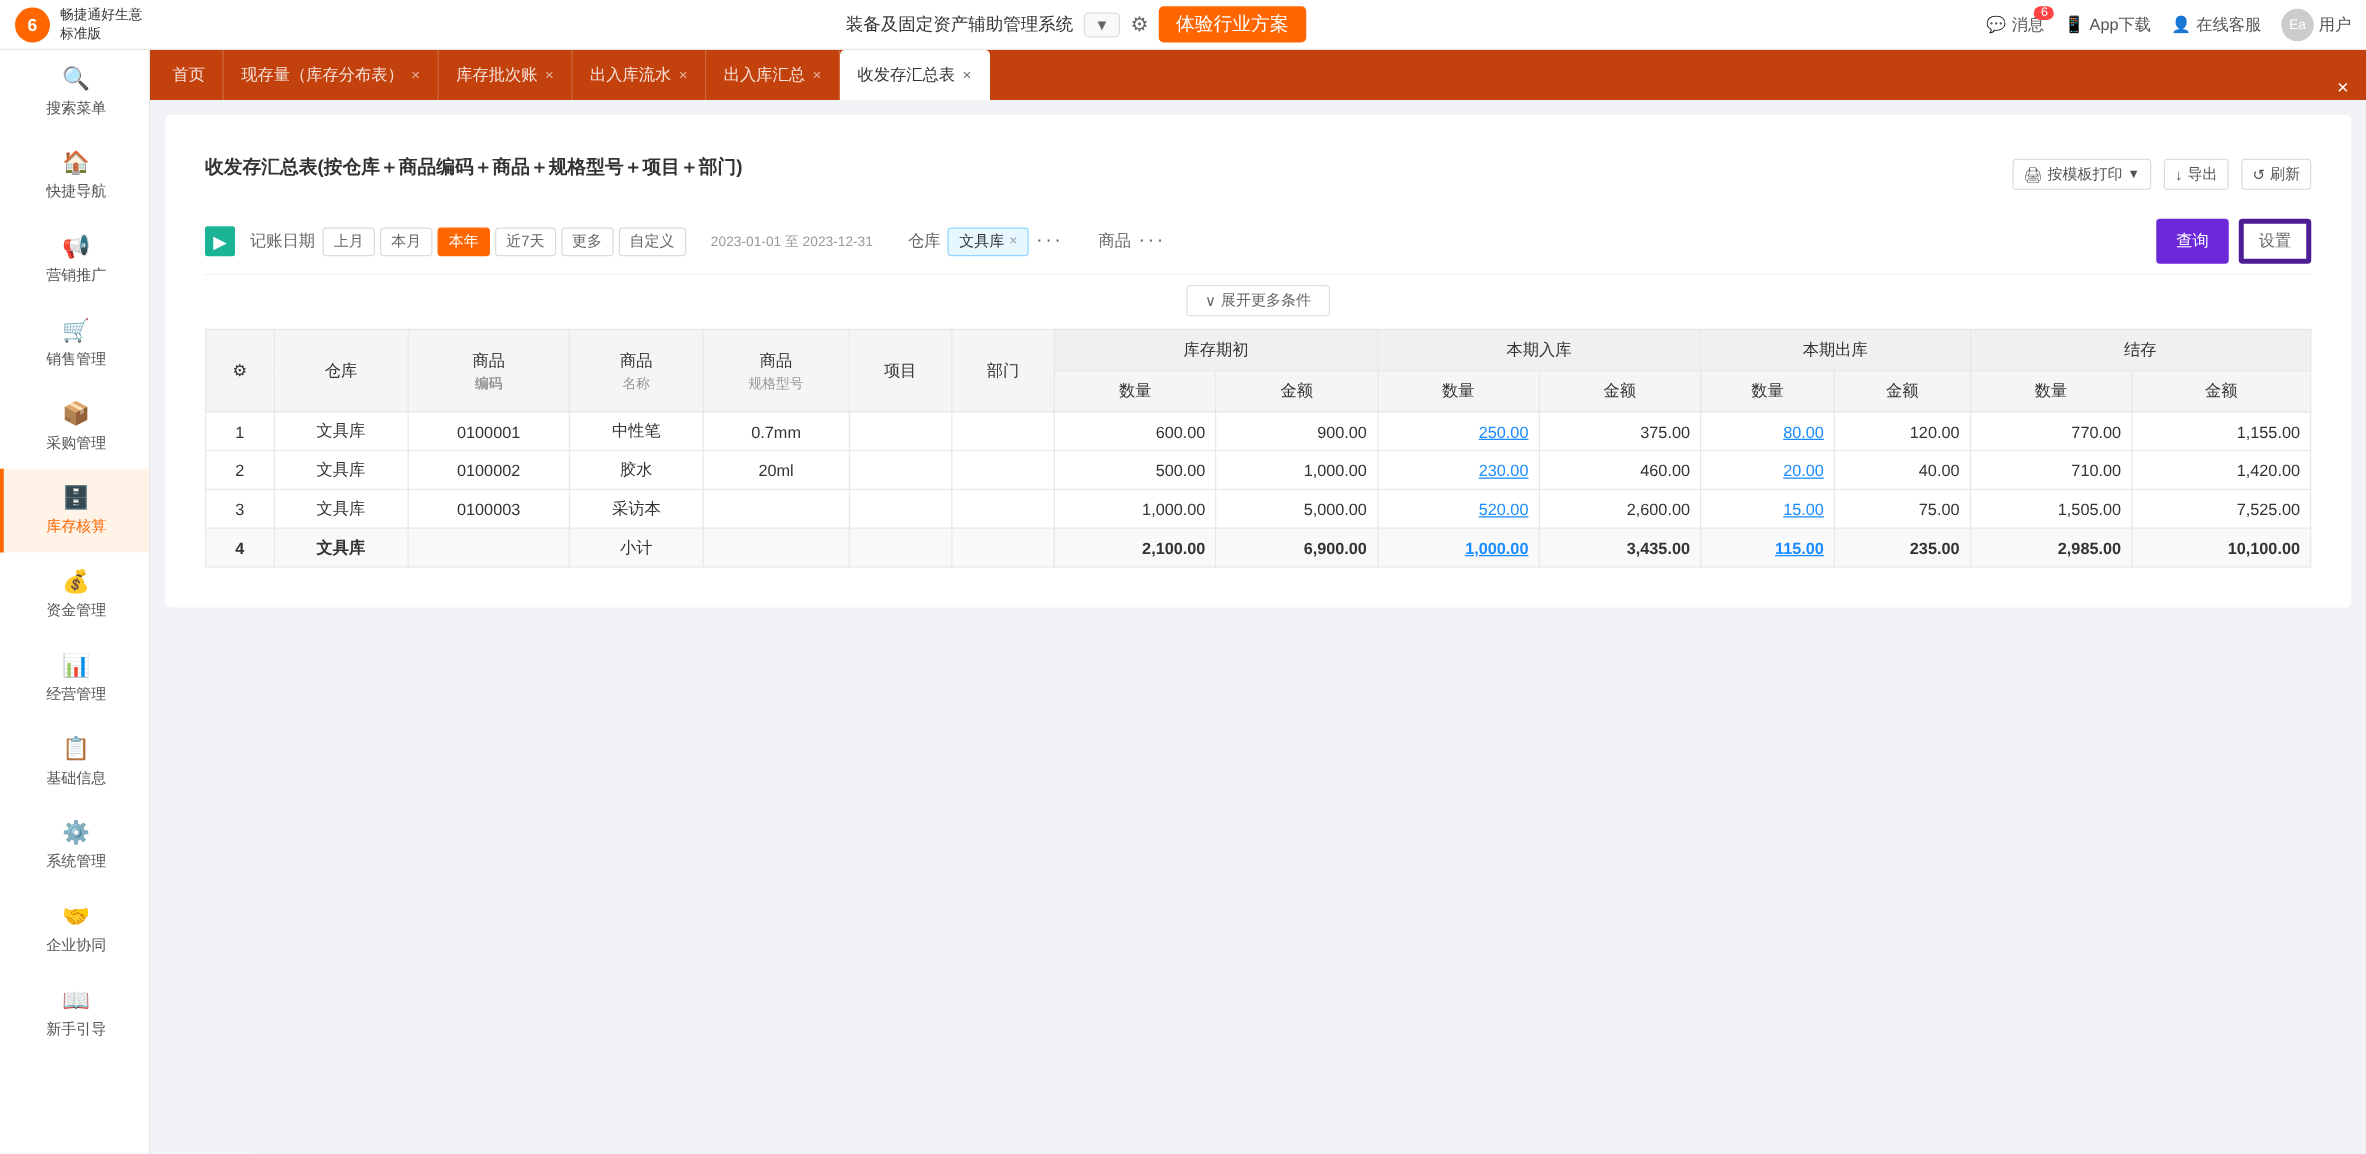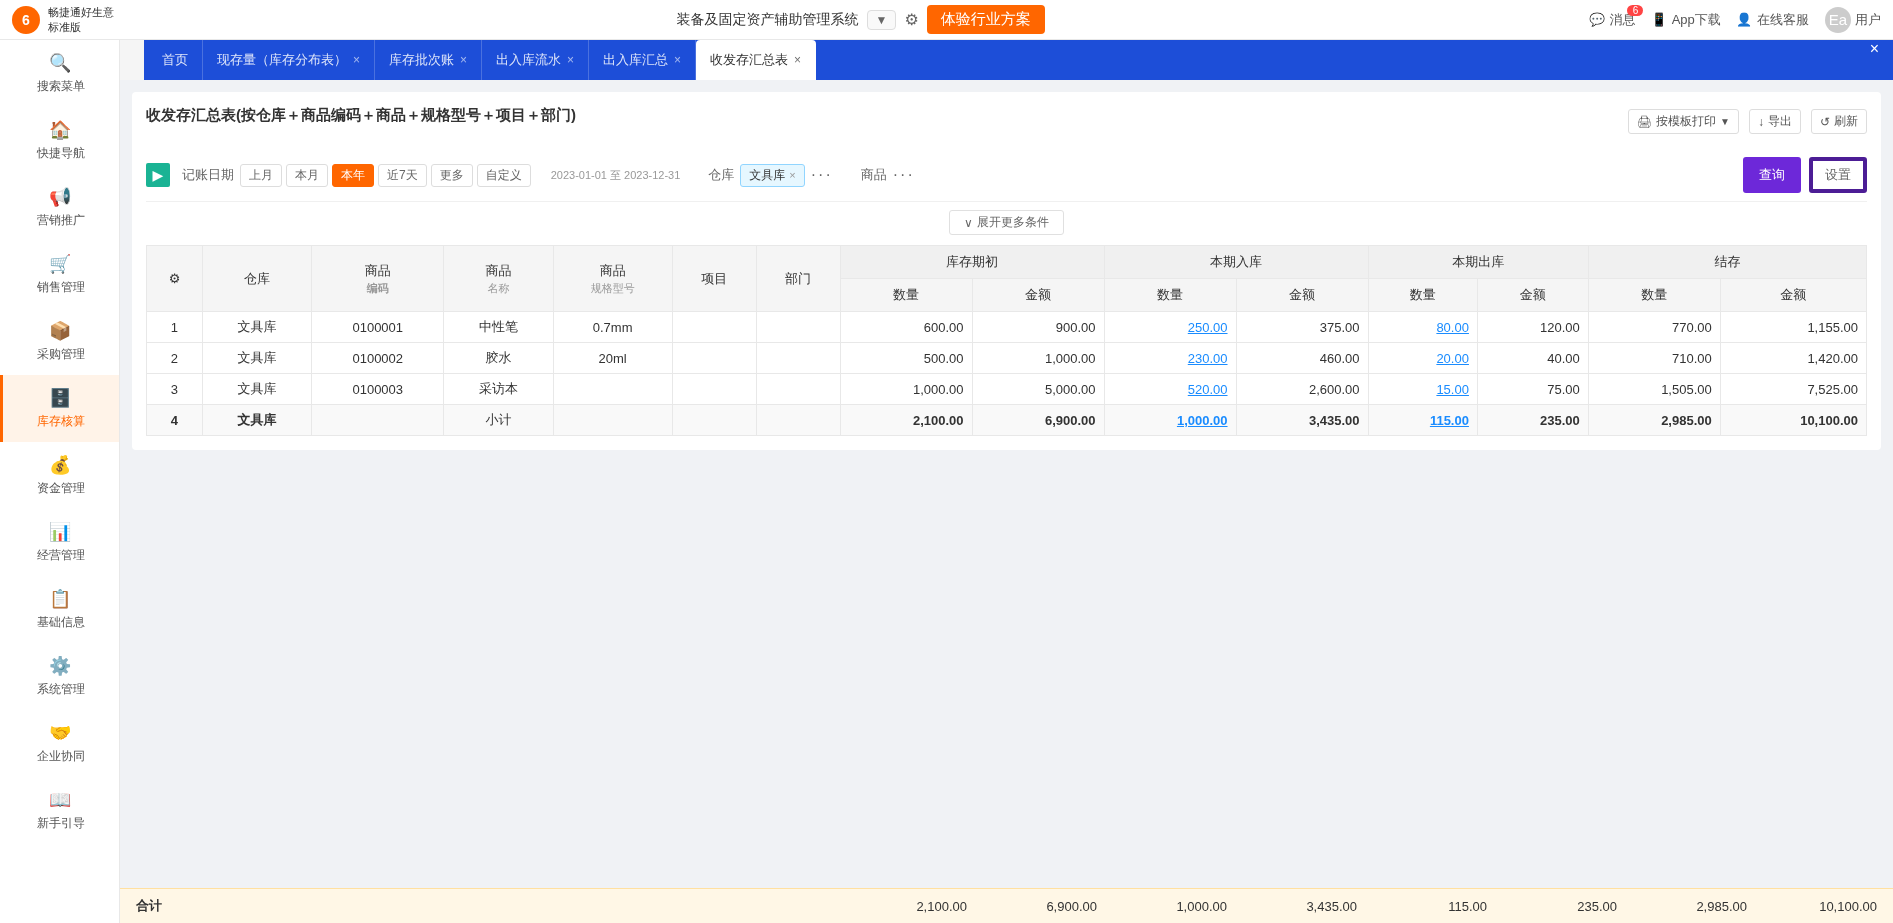--- a/index.html
+++ b/index.html
@@ -12,44 +12,44 @@
     .logo-text { font-size: 12px; color: #333; line-height: 1.3; }
     .header-center { display: flex; align-items: center; gap: 8px; }
     .system-title { font-size: 14px; color: #333; }
     .system-select { border: 1px solid #ddd; border-radius: 4px; padding: 2px 8px; font-size: 12px; color: #666; background: #f9f9f9; }
     .settings-icon { color: #666; font-size: 16px; cursor: pointer; }
     .try-btn { background: #ff6600; color: white; border: none; border-radius: 4px; padding: 5px 14px; font-size: 15px; cursor: pointer; }
     .header-right { display: flex; align-items: center; gap: 16px; color: #555; font-size: 13px; }
     .badge-wrap { position: relative; }
     .badge { position: absolute; top: -6px; right: -8px; background: #ff4444; color: white; border-radius: 8px; font-size: 10px; padding: 0 4px; min-width: 16px; text-align: center; }
     .header-right-item { display: flex; align-items: center; gap: 4px; cursor: pointer; color: #555; }
-    .user-avatar { width: 26px; height: 26px; background: #ccc; border-radius: 50%; display: flex; align-items: center; justify-content: center; color: white; font-size: 15px; }
+    .user-avatar { width: 26px; height: 26px; background: #ccc; border-radius: 50%; display: flex; align-items: center; justify-content: center; color: white; font-size: 11px; }
 
     
     .main-layout { display: flex; flex: 1; overflow: hidden; }
 
     
     .sidebar { width: 120px; background: #fff; border-right: 1px solid #e8e8e8; display: flex; flex-direction: column; overflow-y: auto; }
     .sidebar-item { display: flex; flex-direction: column; align-items: center; padding: 12px 0; cursor: pointer; color: #555; font-size: 12px; gap: 4px; border-left: 3px solid transparent; }
     .sidebar-item.active { background: #fff3e8; color: #ff6600; border-left: 3px solid #ff6600; }
     .sidebar-icon { font-size: 18px; }
 
     
     .content-area { flex: 1; display: flex; flex-direction: column; overflow: hidden; }
 
     
-    .tab-bar { background: #1d4ed8; display: flex; align-items: flex-start; height: 40px; padding: 0 4px; overflow-x: auto; margin-left: 24px; }
+    .tab-bar { background: #c2410c; display: flex; align-items: flex-end; height: 40px; padding: 0 4px; overflow-x: auto; }
     .tab-item { display: flex; align-items: center; gap: 6px; padding: 0 14px; height: 40px; color: rgba(255,255,255,0.85); font-size: 13px; cursor: pointer; white-space: nowrap; border-right: 1px solid rgba(255,255,255,0.2); }
     .tab-item.active { background: #fff; color: #333; border-radius: 4px 4px 0 0; }
     .tab-close { font-size: 12px; color: inherit; opacity: 0.7; }
     .tab-bar-close { margin-left: auto; color: white; padding: 0 10px; cursor: pointer; font-size: 16px; }
 
     
     .page-content { flex: 1; overflow-y: auto; background: #f0f2f5; padding: 12px; }
-    .page-card { background: #fff; border-radius: 4px; padding: 14px; }
+    .page-card { background: #fff; border-radius: 4px; padding: 32px; }
 
     
     .page-title { font-size: 15px; font-weight: bold; color: #333; margin-bottom: 12px; }
 
     
     .filter-bar { display: flex; align-items: center; gap: 12px; flex-wrap: wrap; margin-bottom: 8px; padding: 8px 0; border-bottom: 1px solid #f0f0f0; }
     .filter-arrow-btn { width: 24px; height: 24px; background: #1ab394; color: white; border: none; cursor: pointer; display: flex; align-items: center; justify-content: center; border-radius: 2px; font-size: 14px; }
     .filter-section { display: flex; align-items: center; gap: 6px; }
     .filter-label { color: #666; font-size: 13px; white-space: nowrap; }
     .date-quick-btns { display: flex; gap: 4px; align-items: center; }
@@ -375,28 +375,15 @@
       <td class="number-col" style="font-weight:bold;">235.00</td>
       <td class="number-col" style="font-weight:bold;">2,985.00</td>
       <td class="number-col" style="font-weight:bold;">10,100.00</td>
     </tr>
             </tbody>
         </table>
 
       </div>
     </div>
 
-    <div class="page-footer">
-      <span class="footer-label">合计</span>
-      <div class="footer-values">
-        <span class="footer-num">2,100.00</span>
-        <span class="footer-num">6,900.00</span>
-        <span class="footer-num">1,000.00</span>
-        <span class="footer-num">3,435.00</span>
-        <span class="footer-num">115.00</span>
-        <span class="footer-num">235.00</span>
-        <span class="footer-num">2,985.00</span>
-        <span class="footer-num">10,100.00</span>
-      </div>
-    </div>
 
   </div>
 </div>
 
 </body></html>

